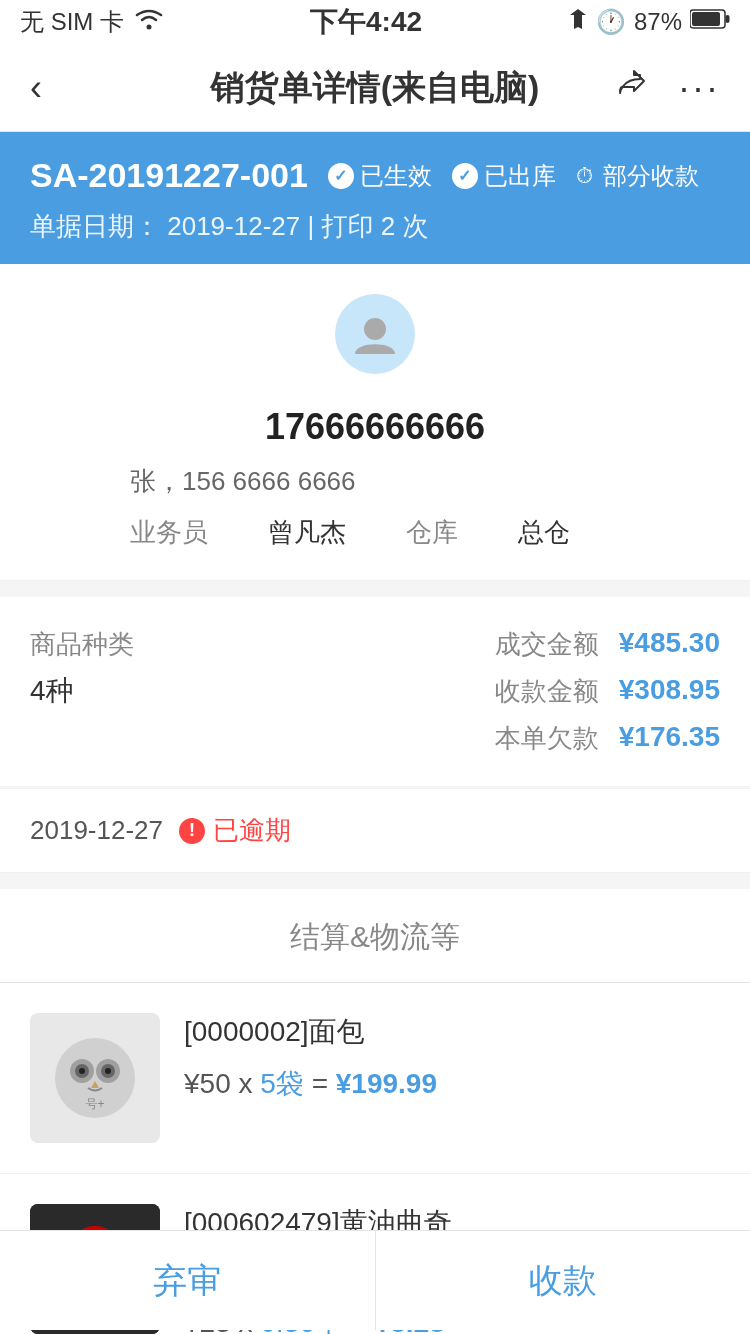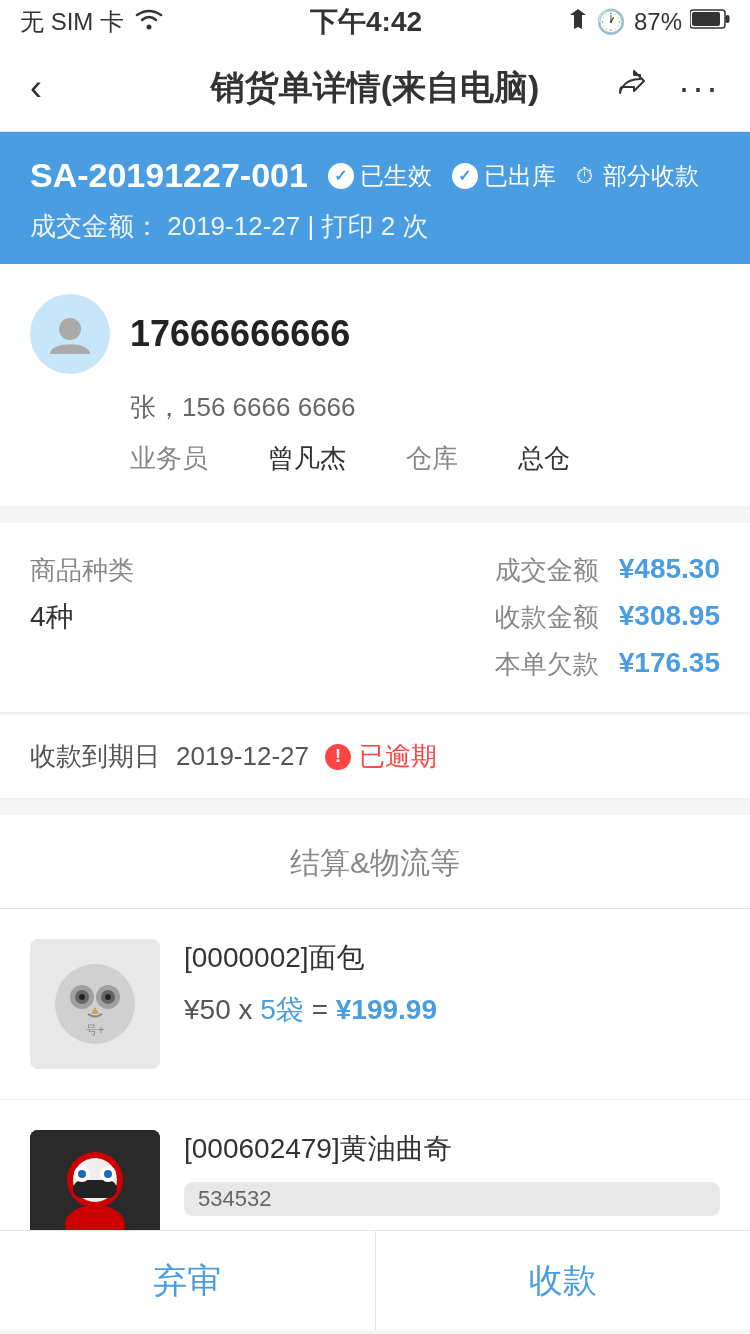--- a/index.html
+++ b/index.html
@@ -109,21 +109,22 @@
       background: #fff;
       padding: 30px;
       display: flex;
       flex-direction: column;
       gap: 16px;
       border-bottom: 1px solid #f0f0f0;
     }
     .customer-row {
       display: flex;
       align-items: center;
-      gap: 20px;
+      gap: 32px;
+      flex-direction: column;
     }
     .avatar {
       width: 80px;
       height: 80px;
       border-radius: 50%;
       background: #c8e6fa;
       display: flex;
       align-items: center;
       justify-content: center;
       flex-shrink: 0;
@@ -383,21 +384,21 @@
     <span class="badge">
       <span class="check-icon">✓</span>
       <span>已出库</span>
     </span>
     <span class="badge">
       <span class="badge-clock">⏱</span>
       <span>部分收款</span>
     </span>
   </div>
   <div class="header-banner-bottom">
-    <span>成交金额：</span>
+    <span>单据日期：</span>
     <span>2019-12-27</span>
     <span>| 打印</span>
     <span> </span>
     <span>2</span>
     <span>次</span>
   </div>
 </div>
 
 <div class="customer-section">
   <div class="customer-row">
@@ -433,21 +434,20 @@
       <span class="stats-row-value">¥308.95</span>
     </div>
     <div class="stats-row">
       <span class="stats-row-label">本单欠款</span>
       <span class="stats-row-value">¥176.35</span>
     </div>
   </div>
 </div>
 
 <div class="payment-due">
-  <span>收款到期日</span>
   <span>2019-12-27</span>
   <span class="overdue-badge">
     <span class="overdue-dot">!</span>
     <span>已逾期</span>
   </span>
 </div>
 
 <div class="tabs-section">
   <div class="tabs-header">
     <div class="tab">结算&amp;物流等</div>

